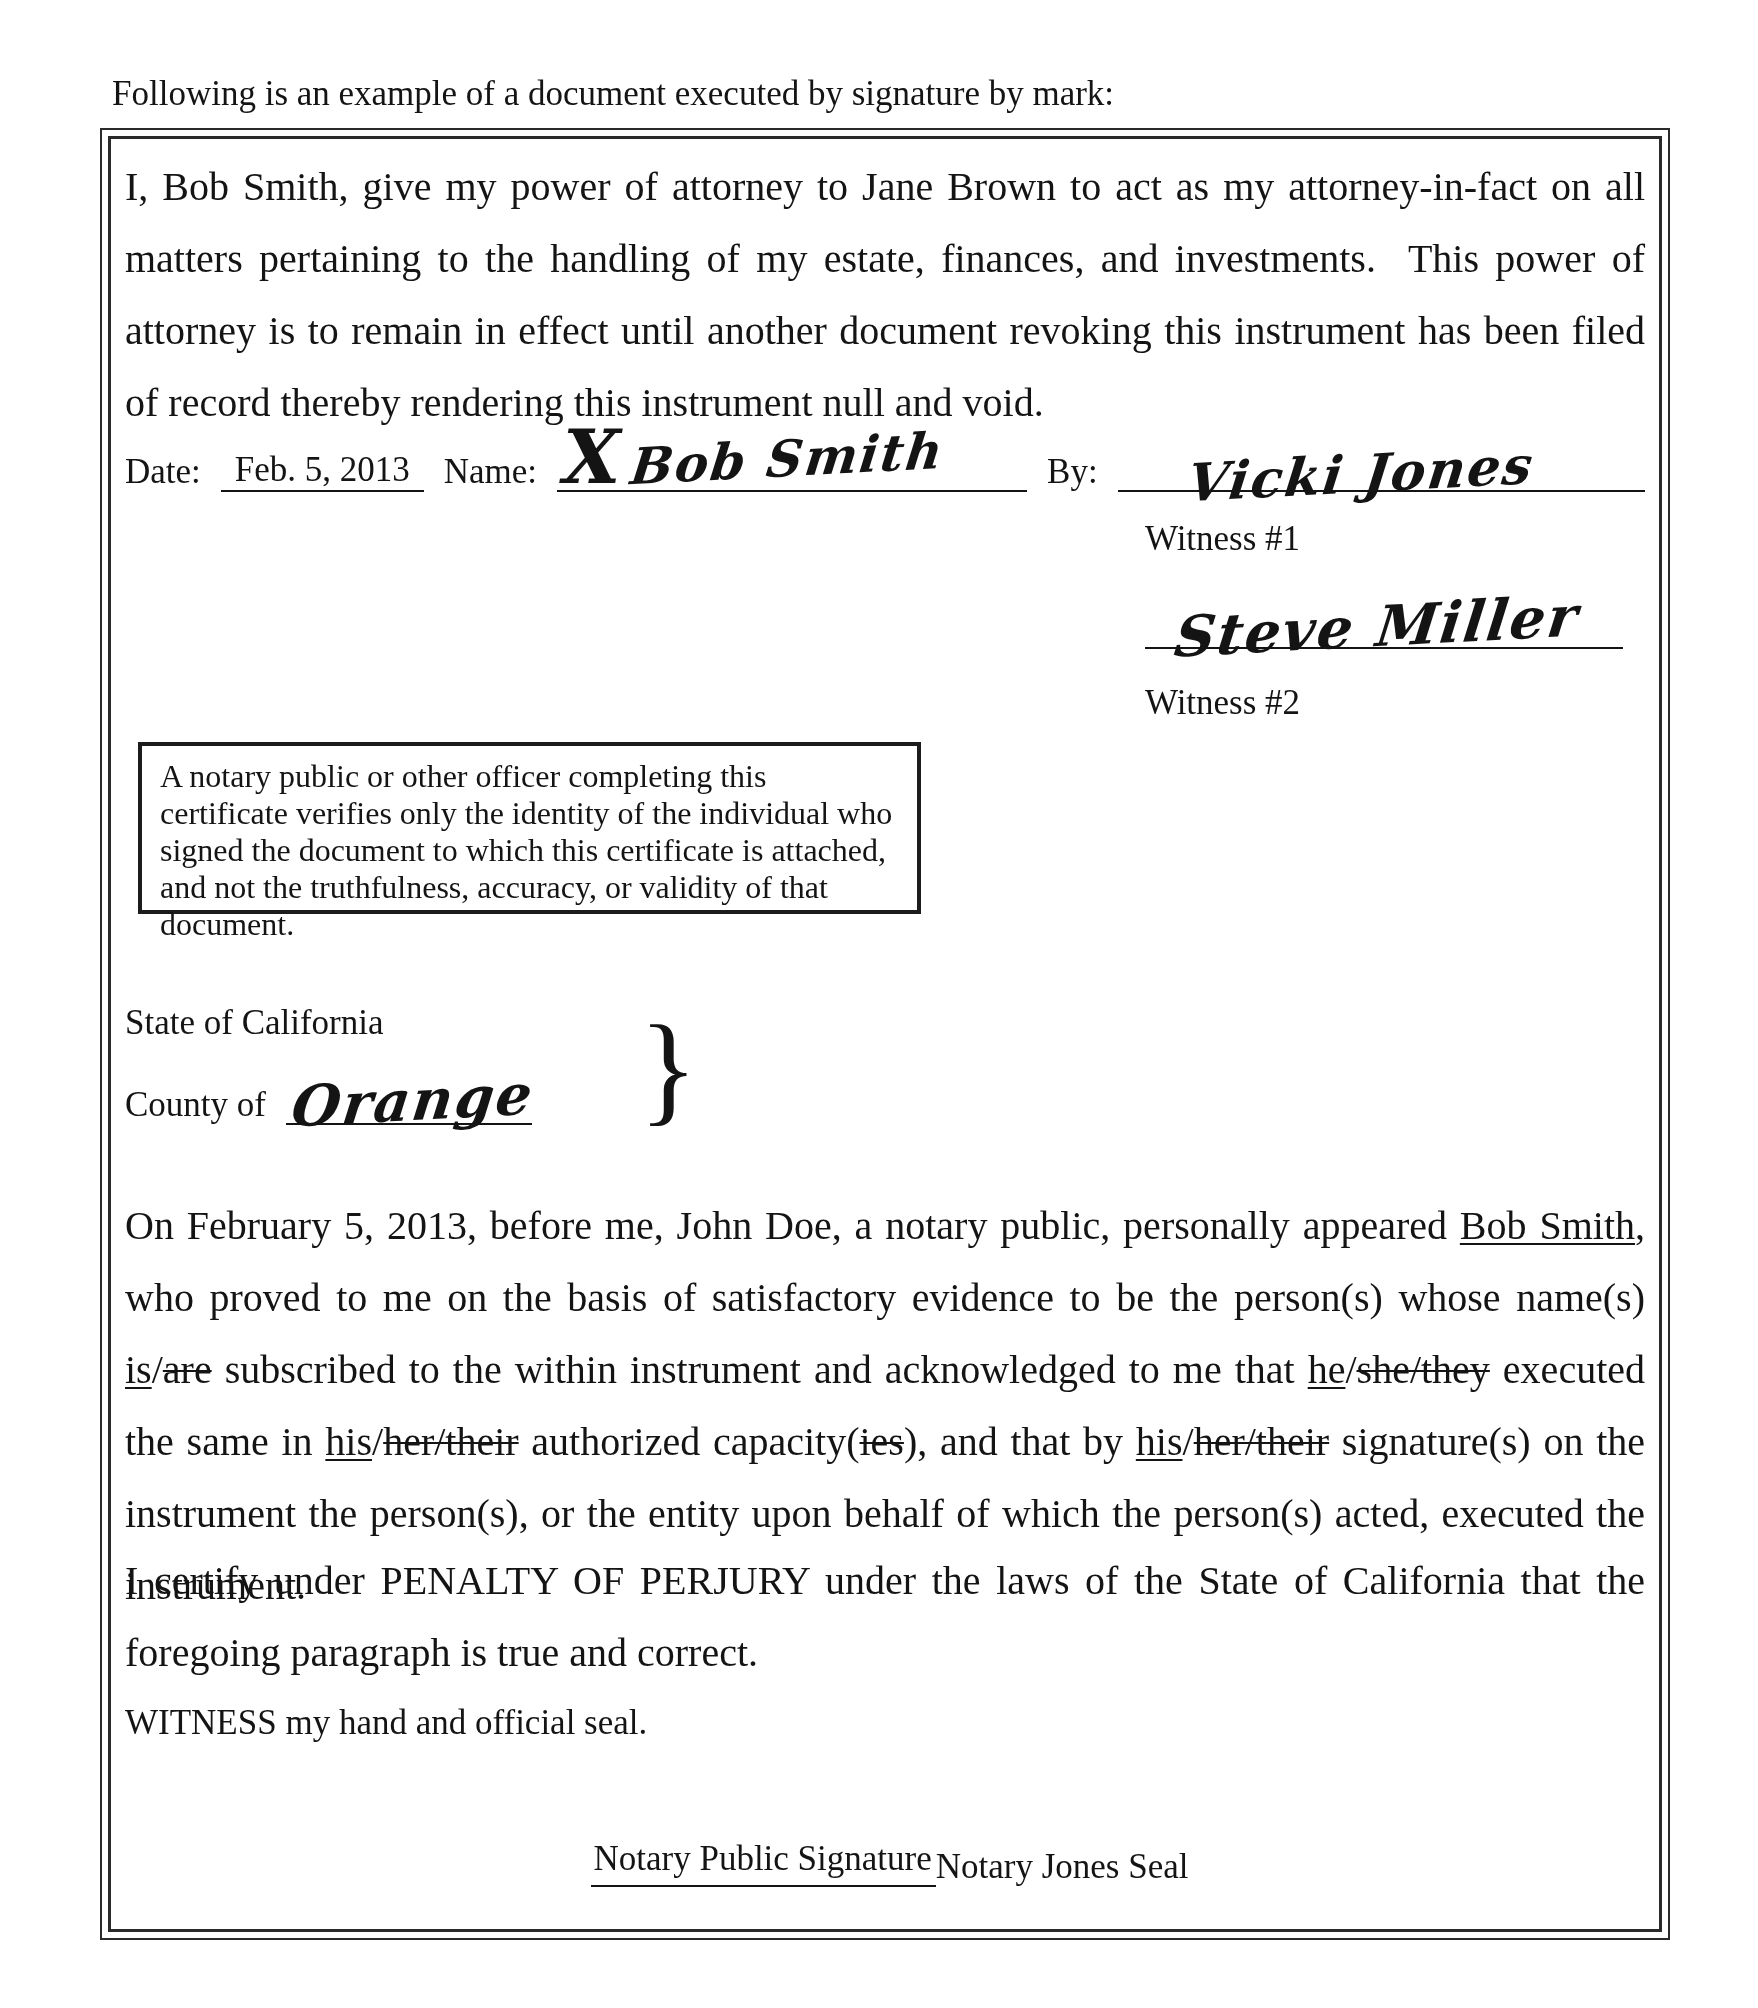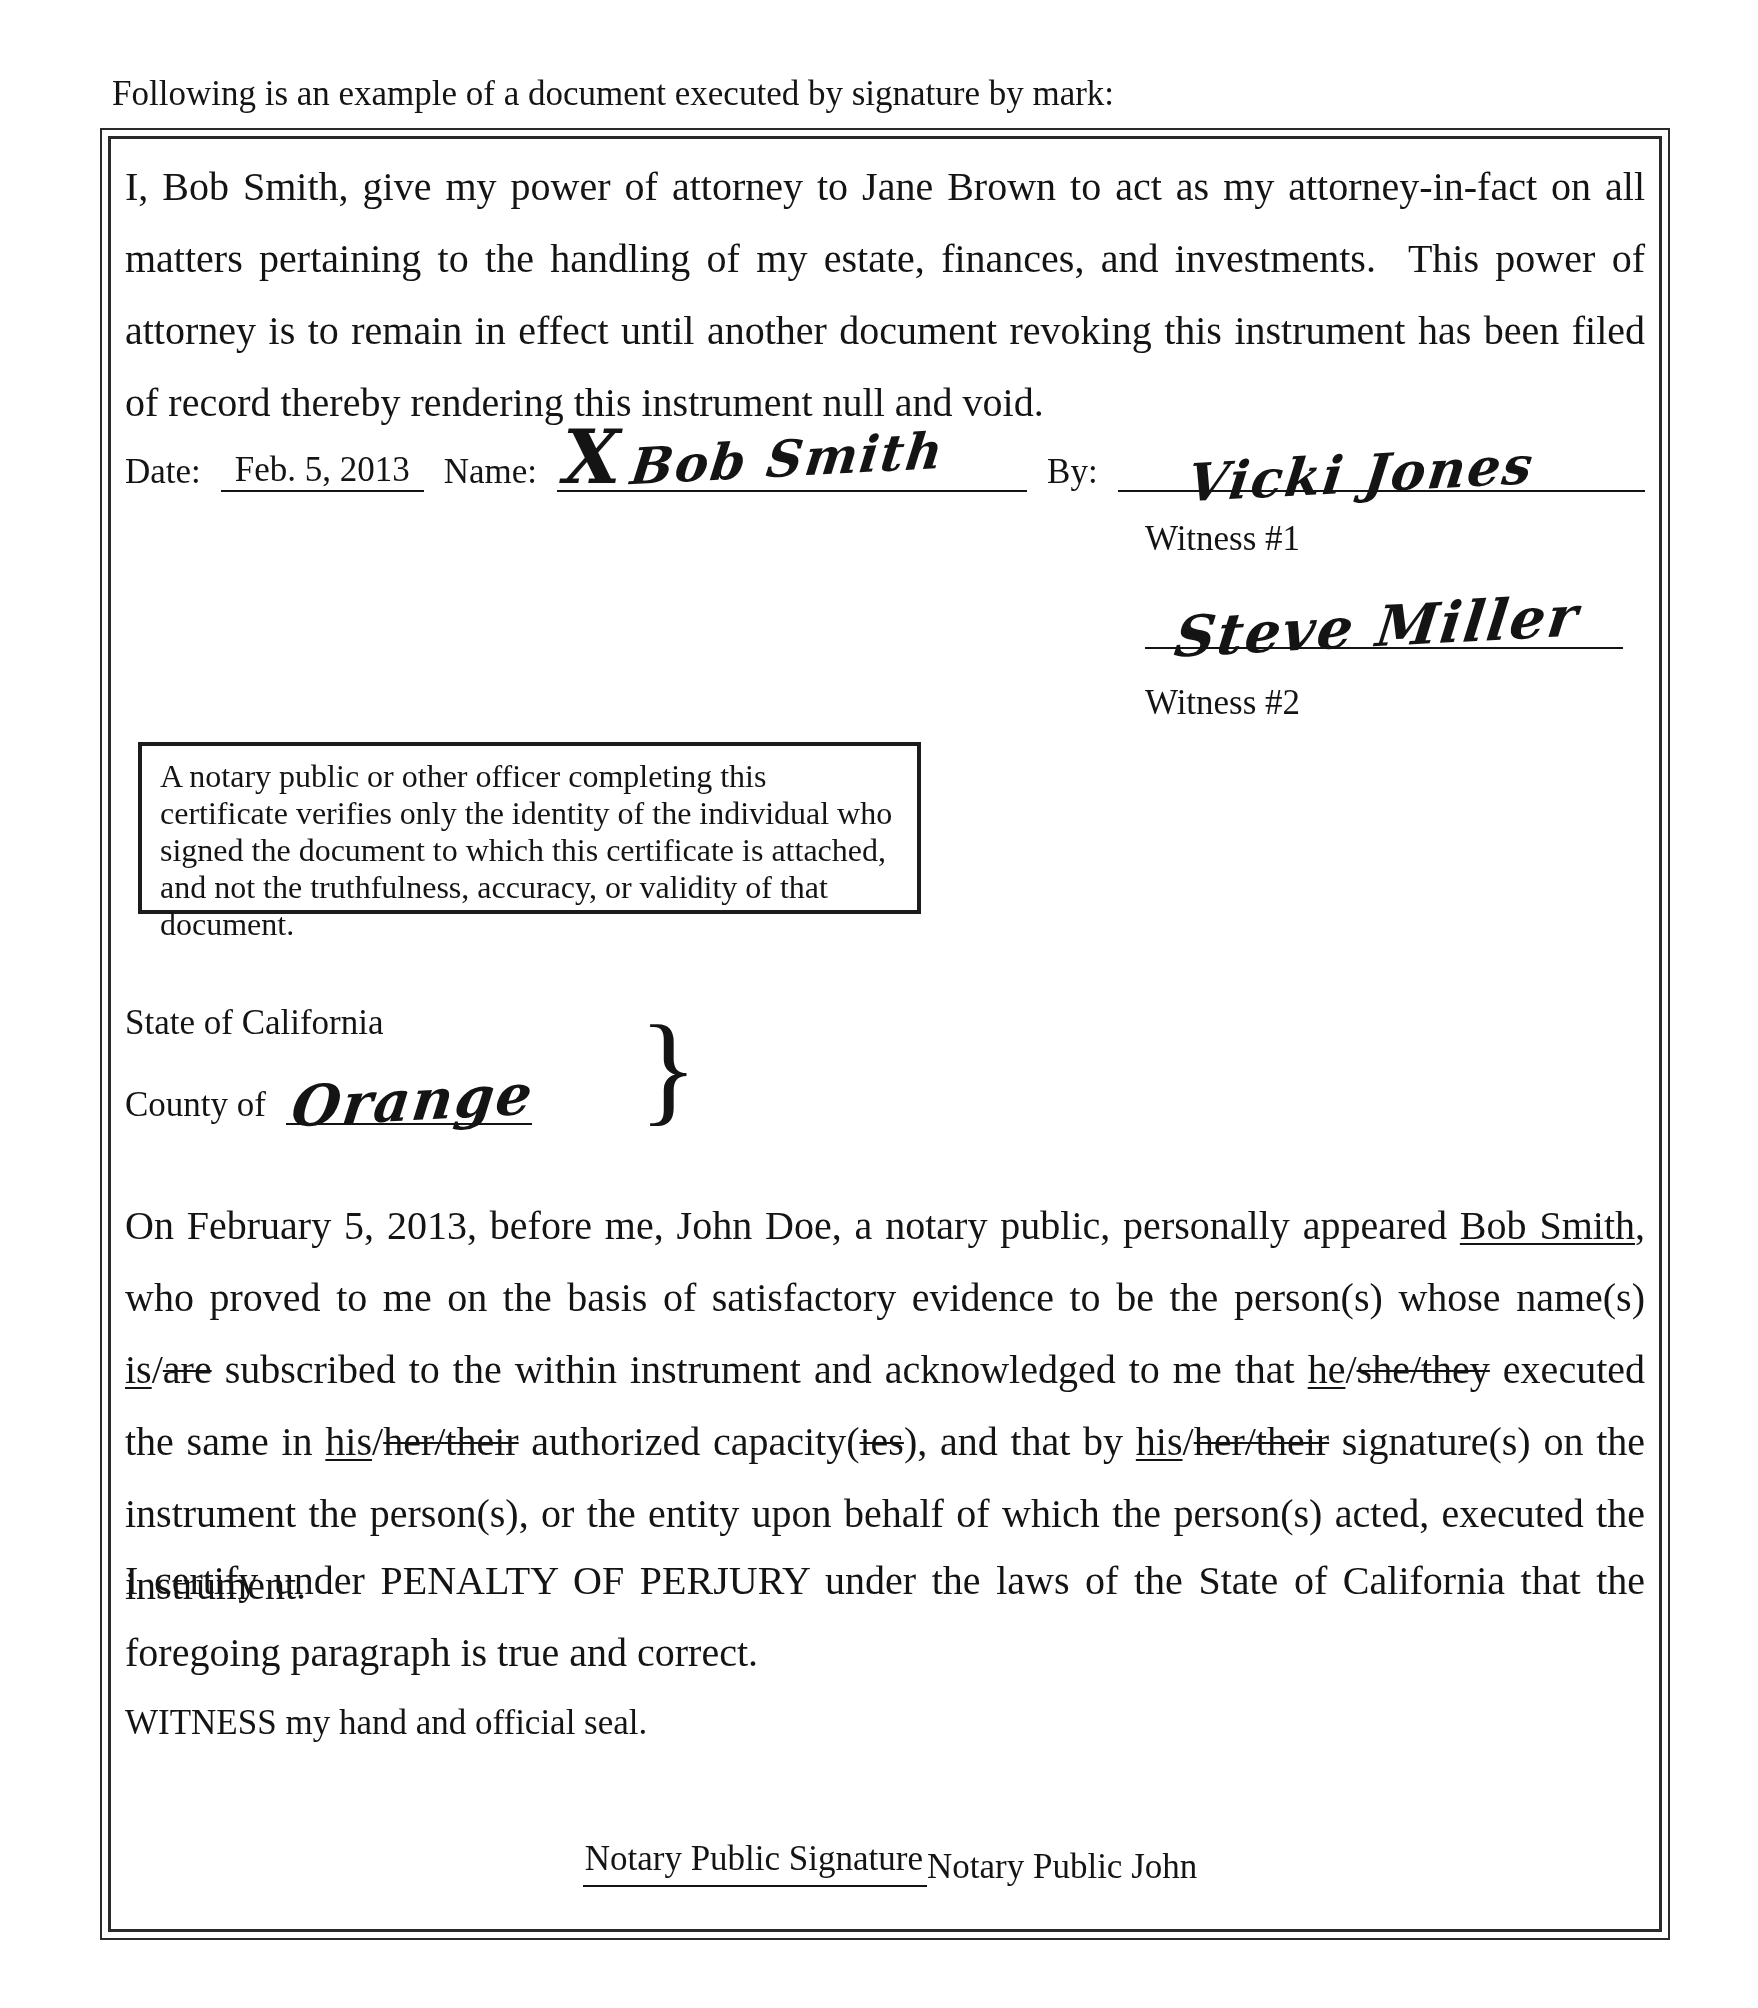--- a/index.html
+++ b/index.html
@@ -198,17 +198,17 @@
     <div class="venue-brace">}</div>
 
     <div class="abs para ack"><span>On February 5, 2013, before me, John Doe, a notary public, personally appeared </span><span class="seg-u">Bob Smith</span><span>, who proved to me on the basis of satisfactory evidence to be the person(s) whose name(s) </span><span class="seg-u">is</span><span>/</span><span class="seg-st">are</span><span> subscribed to the within instrument and acknowledged to me that </span><span class="seg-u">he</span><span>/</span><span class="seg-st">she/they</span><span> executed the same in </span><span class="seg-u">his</span><span>/</span><span class="seg-st">her/their</span><span> authorized capacity(</span><span class="seg-st">ies</span><span>), and that by </span><span class="seg-u">his</span><span>/</span><span class="seg-st">her/their</span><span> signature(s) on the instrument the person(s), or the entity upon behalf of which the person(s) acted, executed the instrument.</span></div>
 
     <div class="abs para perjury">I certify under PENALTY OF PERJURY under the laws of the State of California that the foregoing paragraph is true and correct.</div>
 
     <div class="abs seal-sentence">WITNESS my hand and official seal.</div>
 
     <div class="abs footer-row">
       <span class="underlined-label">Notary Public Signature</span>
-      <span>Notary Public John</span>
+      <span>Notary Jones Seal</span>
     </div>
 
   </div>
 </div>
 
 </body></html>

